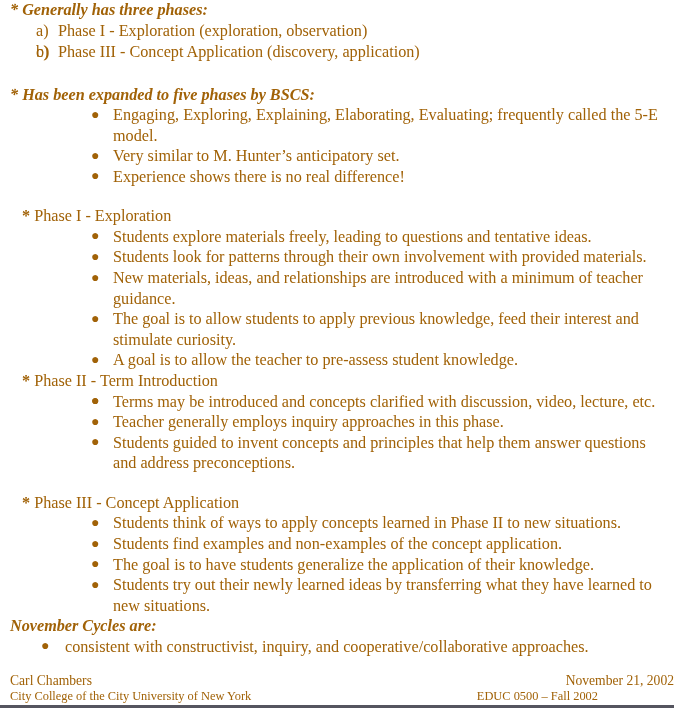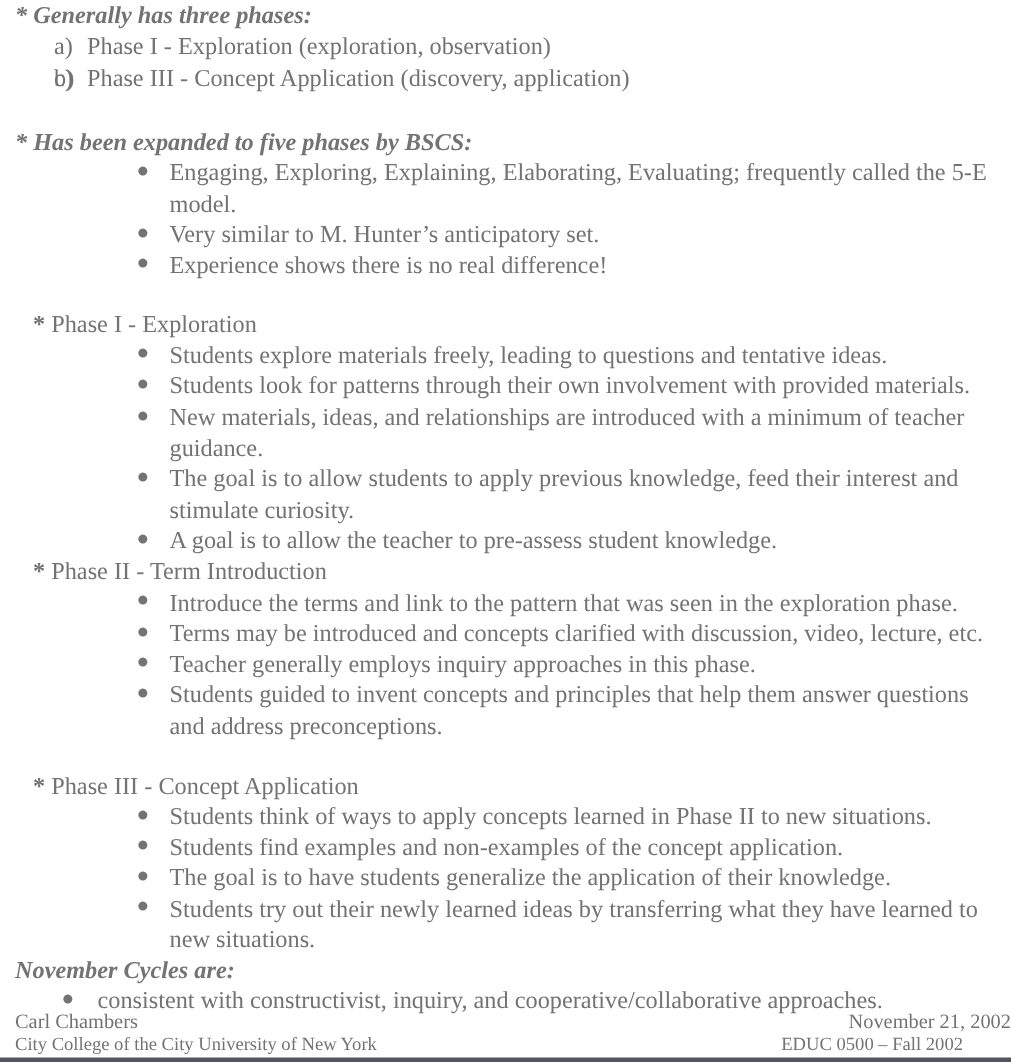--- a/index.html
+++ b/index.html
@@ -8,21 +8,21 @@
     padding: 0;
     background: #ffffff;
   }
   #page {
     position: relative;
     width: 674px;
     height: 708px;
     background: #ffffff;
     overflow: hidden;
     font-family: "Liberation Serif", "DejaVu Serif", serif;
-    color: #737373;
+    color: #a16207;
     -webkit-font-smoothing: antialiased;
   }
   .doc {
     position: absolute;
     left: 0;
     top: 0;
     width: 674px;
   }
 
   
@@ -113,21 +113,21 @@
     align-items: baseline;
     padding-left: 10px;
   }
   .footer-row.r1 {
     font-size: 13.6px;
     line-height: 16px;
   }
   .footer-row.r2 {
     font-size: 12.4px;
     line-height: 15px;
-    padding-right: 32px;
+    padding-right: 76px;
     padding-bottom: 1px;
   }
 </style>
 </head>
 <body>
 
 <div id="page">
   <div class="doc">
 
     <div>
@@ -159,21 +159,21 @@
         <li><span class="dot">●</span><span>Students look for patterns through their own involvement with provided materials.</span></li>
         <li><span class="dot">●</span><span>New materials, ideas, and relationships are introduced with a minimum of teacher guidance.</span></li>
         <li><span class="dot">●</span><span>The goal is to allow students to apply previous knowledge, feed their interest and stimulate curiosity.</span></li>
         <li><span class="dot">●</span><span>A goal is to allow the teacher to pre-assess student knowledge.</span></li>
       </ul>
     </div>
 
     <div>
       <div class="head-plain"><span><span class="star">*</span> Phase II - Term Introduction</span></div>
       <ul class="bul">
-        <li><span class="dot">●</span><span>Introduce the terms and link to the pattern that was seen in the exploration phase.</span></li>
+        <li><span class="dot">●</span></li>
         <li><span class="dot">●</span><span>Terms may be introduced and concepts clarified with discussion, video, lecture, etc.</span></li>
         <li><span class="dot">●</span><span>Teacher generally employs inquiry approaches in this phase.</span></li>
         <li><span class="dot">●</span><span>Students guided to invent concepts and principles that help them answer questions and address preconceptions.</span></li>
       </ul>
     </div>
 
     <div class="spacer-md"></div>
 
     <div>
       <div class="head-plain"><span><span class="star">*</span> Phase III - Concept Application</span></div>

